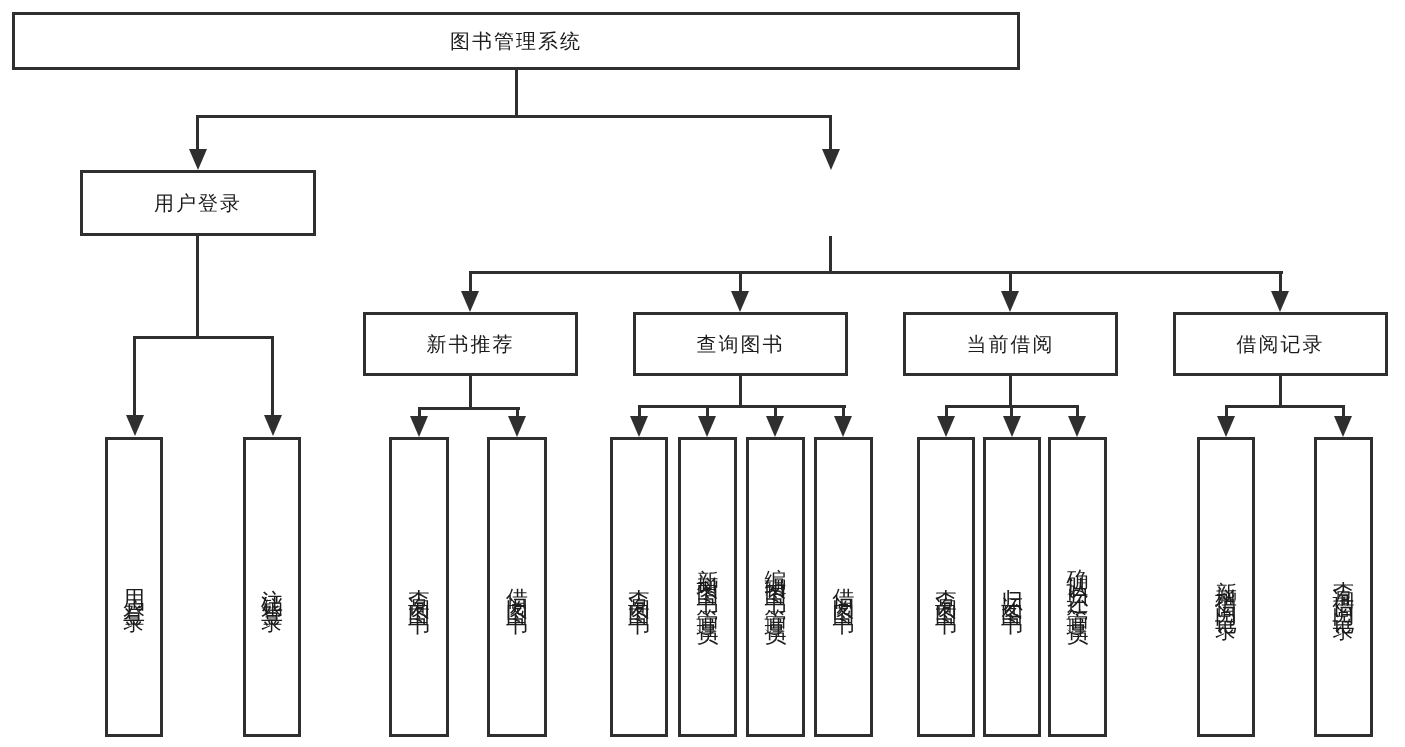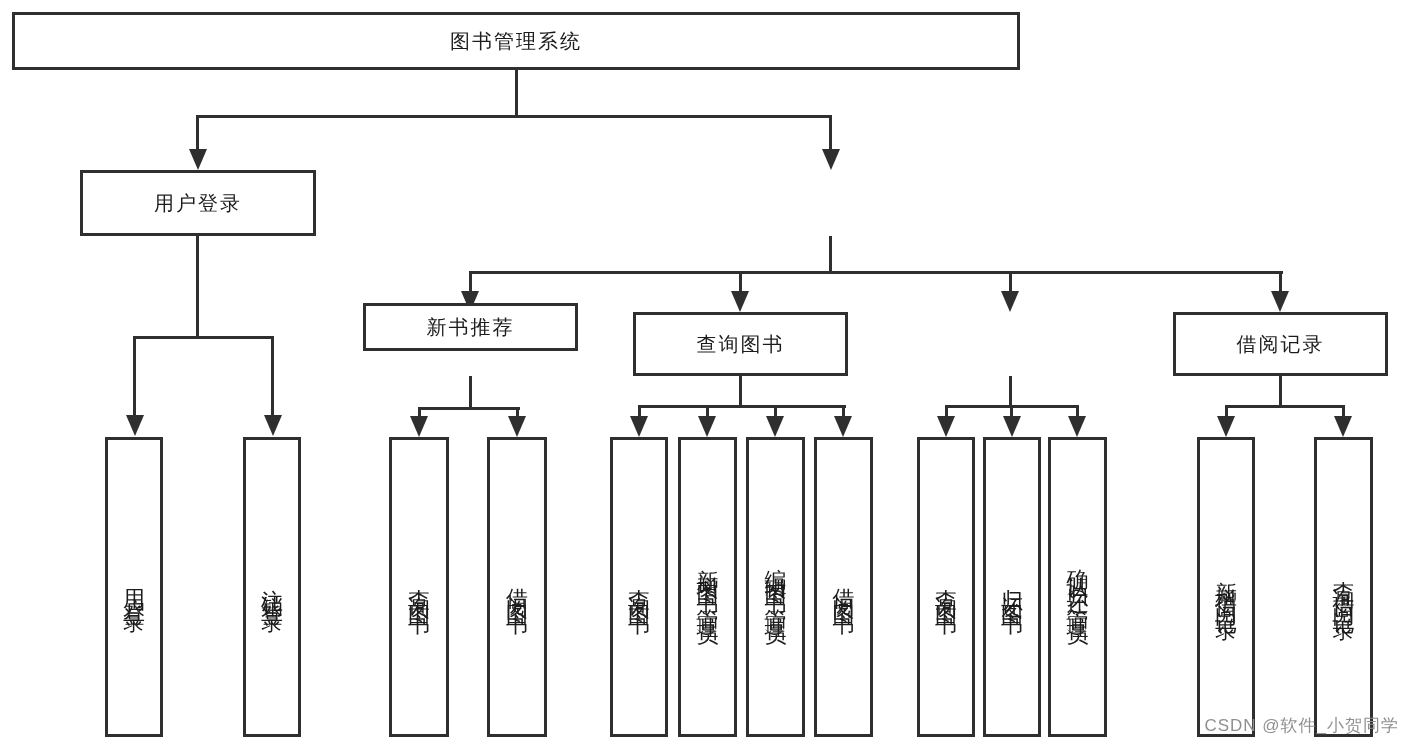--- a/index.html
+++ b/index.html
@@ -80,22 +80,23 @@
   <div class="line" style="left:469px; top:271px; width:814px; height:3px;"></div>
   <div class="line" style="left:469px; top:271px; width:3px; height:22px;"></div>
   <div class="line" style="left:739px; top:271px; width:3px; height:22px;"></div>
   <div class="line" style="left:1009px; top:271px; width:3px; height:22px;"></div>
   <div class="line" style="left:1279px; top:271px; width:3px; height:22px;"></div>
   <div class="arrow" style="left:461px; top:291px;"></div>
   <div class="arrow" style="left:731px; top:291px;"></div>
   <div class="arrow" style="left:1001px; top:291px;"></div>
   <div class="arrow" style="left:1271px; top:291px;"></div>
 
-  <div class="box" style="left:363px; top:303px; width:215px; height:48px;">新书推荐</div>
+  <div class="box" style="left:363px; top:312px; width:215px; height:64px;">新书推荐</div>
   <div class="box" style="left:633px; top:312px; width:215px; height:64px;">查询图书</div>
+  <div class="box" style="left:903px; top:312px; width:215px; height:64px;">当前借阅</div>
   <div class="box" style="left:1173px; top:312px; width:215px; height:64px;">借阅记录</div>
 
   <div class="line" style="left:469px; top:376px; width:3px; height:33px;"></div>
   <div class="line" style="left:418px; top:407px; width:102px; height:3px;"></div>
   <div class="line" style="left:418px; top:407px; width:3px; height:10px;"></div>
   <div class="line" style="left:516px; top:407px; width:3px; height:10px;"></div>
   <div class="arrow" style="left:410px; top:416px;"></div>
   <div class="arrow" style="left:508px; top:416px;"></div>
 
   <div class="line" style="left:739px; top:376px; width:3px; height:31px;"></div>
@@ -136,15 +137,14 @@
   <div class="box vbox" style="left:746px; top:437px; width:59px; height:300px;">编辑图书（管理员）</div>
   <div class="box vbox" style="left:814px; top:437px; width:59px; height:300px;">借阅图书</div>
 
   <div class="box vbox" style="left:917px; top:437px; width:58px; height:300px;">查询图书</div>
   <div class="box vbox" style="left:983px; top:437px; width:58px; height:300px;">归还图书</div>
   <div class="box vbox" style="left:1048px; top:437px; width:59px; height:300px;">确认归还（管理员）</div>
 
   <div class="box vbox" style="left:1197px; top:437px; width:58px; height:300px;">新增借阅记录</div>
   <div class="box vbox" style="left:1314px; top:437px; width:59px; height:300px;">查询借阅记录</div>
 
-  <div class="watermark">CSDN @软件_小贺同学</div>
 
 </div>
 
 </body></html>

